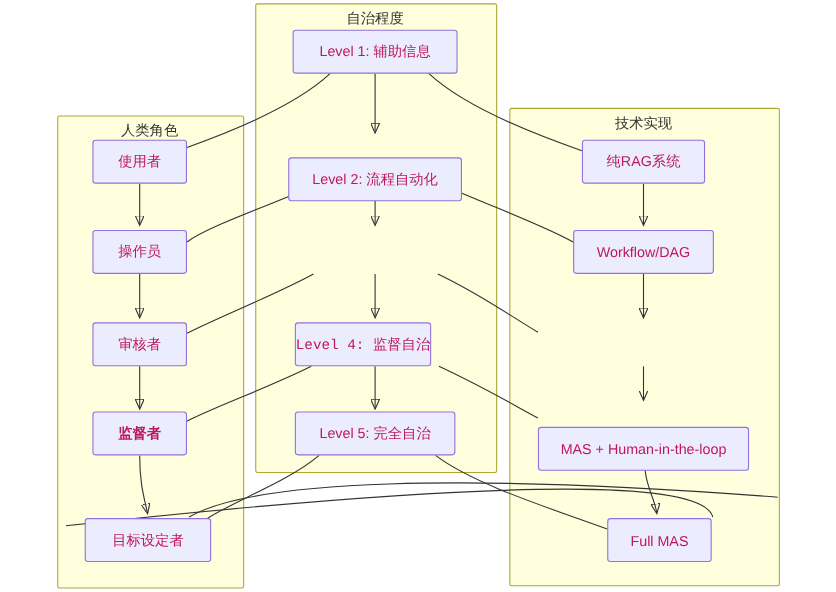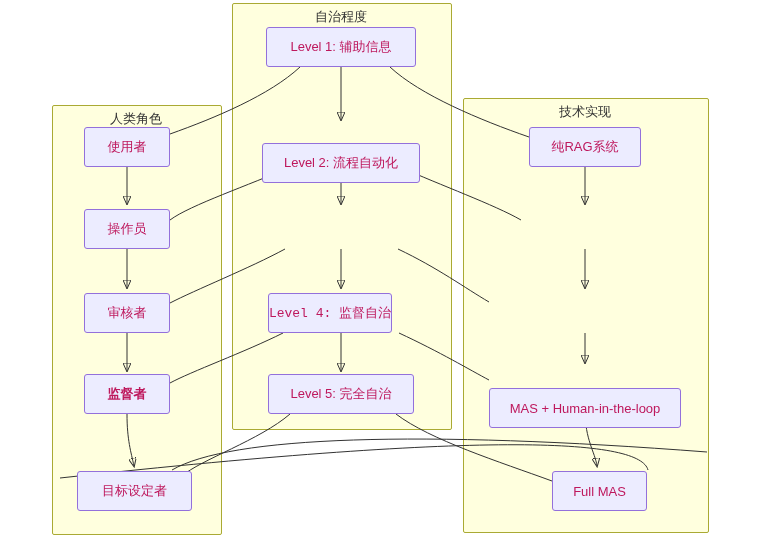--- a/index.html
+++ b/index.html
@@ -73,16 +73,17 @@
   <div class="node" style="left:84px;top:293px;width:86px;height:40px;">审核者</div>
   <div class="node" style="left:84px;top:374px;width:86px;height:40px;font-weight:bold;">监督者</div>
   <div class="node" style="left:77px;top:471px;width:115px;height:40px;">目标设定者</div>
 
   <div class="node" style="left:266px;top:27px;width:150px;height:40px;">Level 1: 辅助信息</div>
   <div class="node" style="left:262px;top:127px;width:158px;height:40px;margin-top:16px;">Level 2: 流程自动化</div>
   <div class="node" style="left:268px;top:293px;width:124px;height:40px;font-family:Liberation Mono, monospace;">Level 4: 监督自治</div>
   <div class="node" style="left:268px;top:374px;width:146px;height:40px;">Level 5: 完全自治</div>
 
   <div class="node" style="left:529px;top:127px;width:112px;height:40px;">纯RAG系统</div>
+  <div class="node" style="left:521px;top:209px;width:128px;height:40px;">Workflow/DAG</div>
   <div class="node" style="left:489px;top:388px;width:192px;height:40px;">MAS + Human-in-the-loop</div>
   <div class="node" style="left:552px;top:471px;width:95px;height:40px;">Full MAS</div>
 
 </div>
 
 </body></html>

